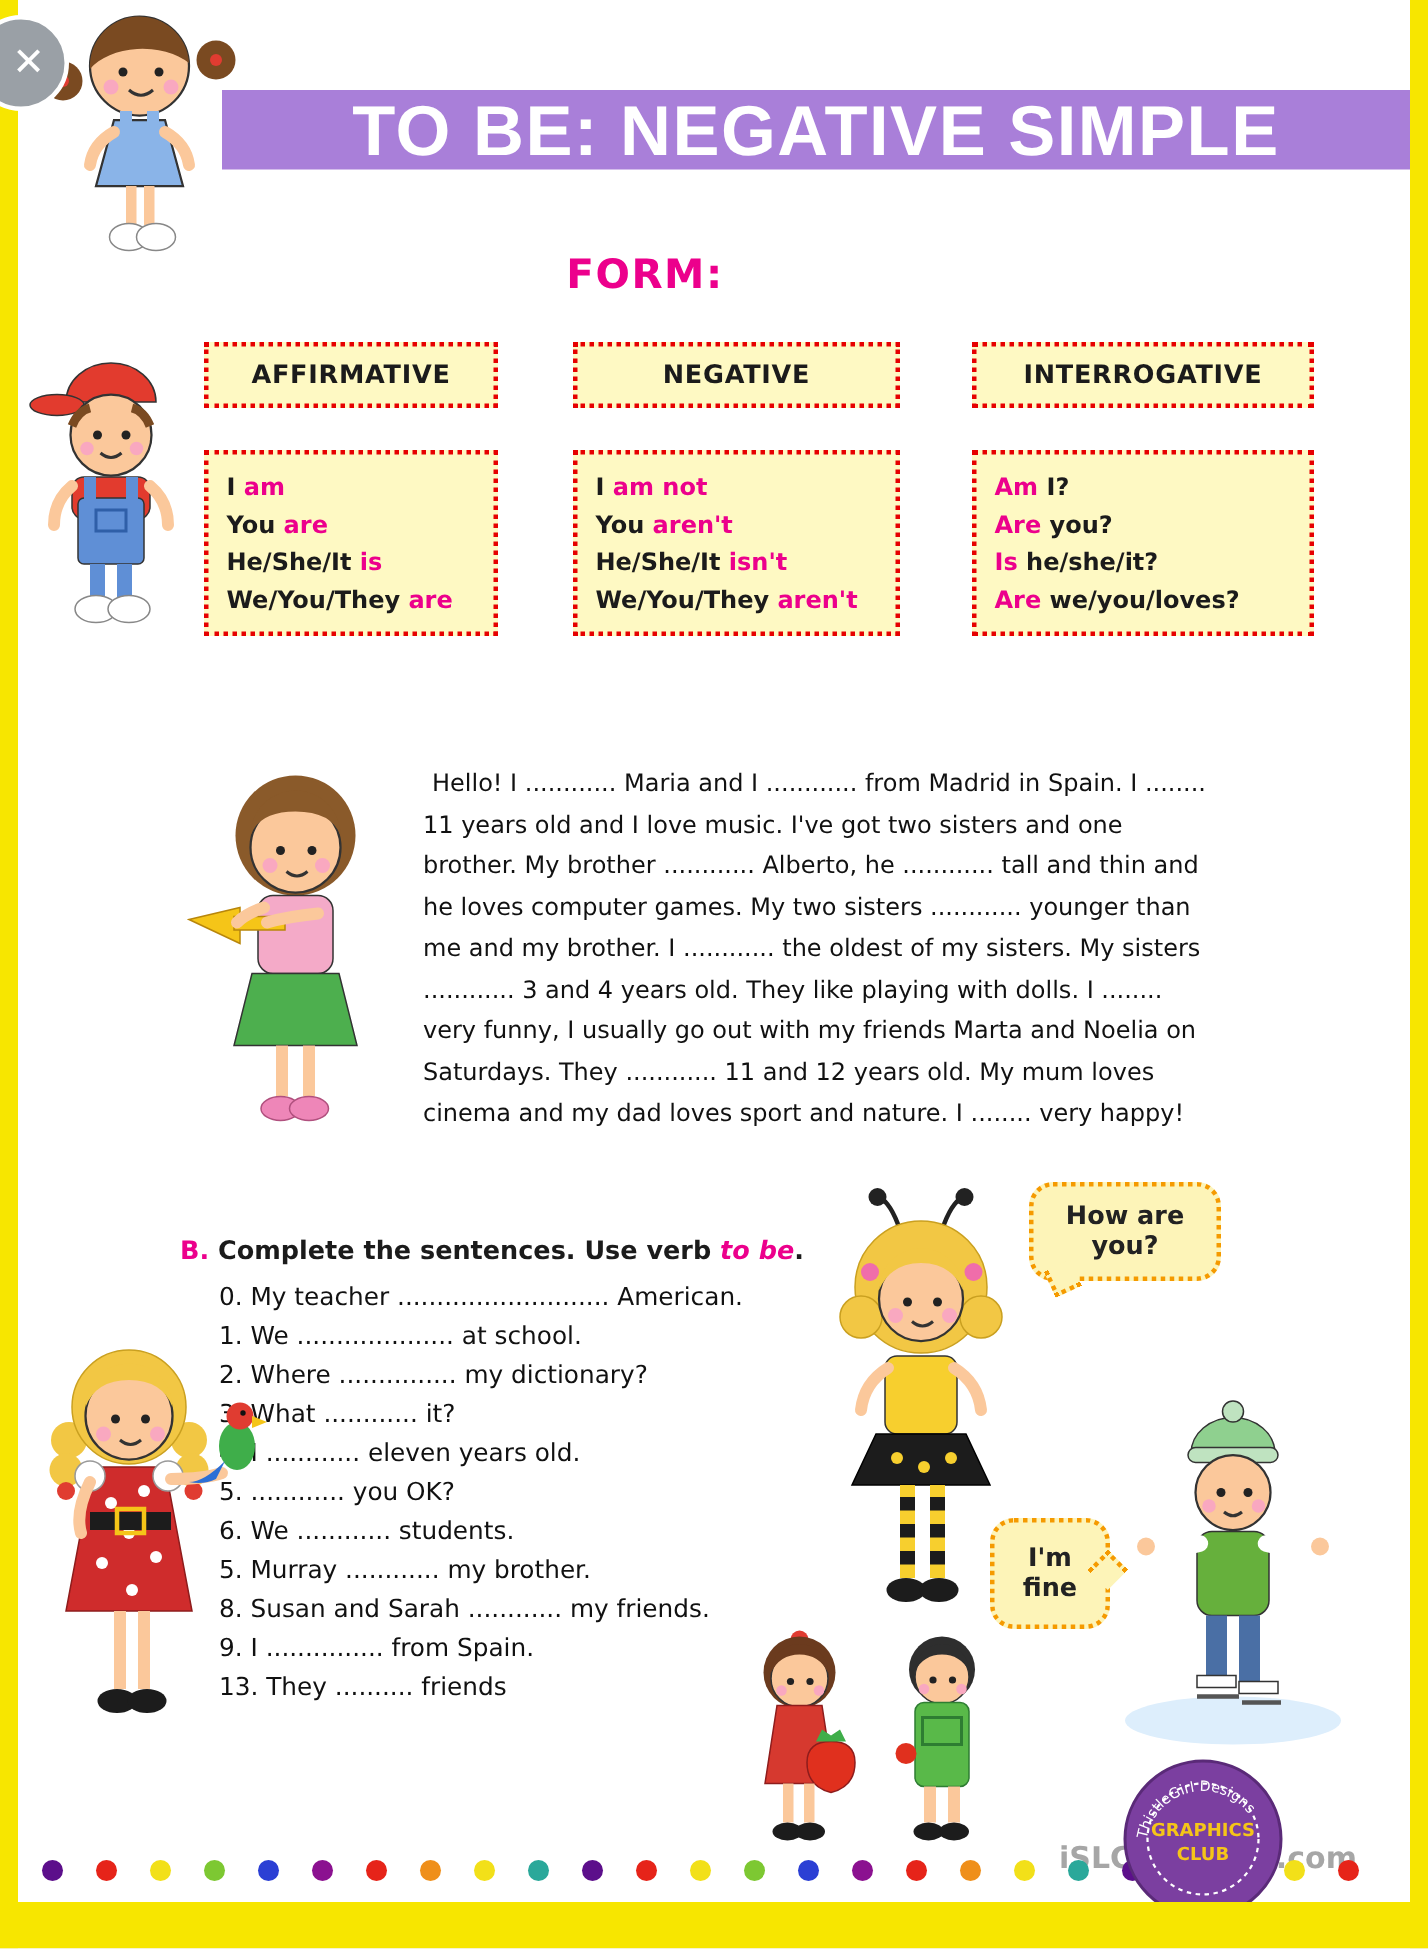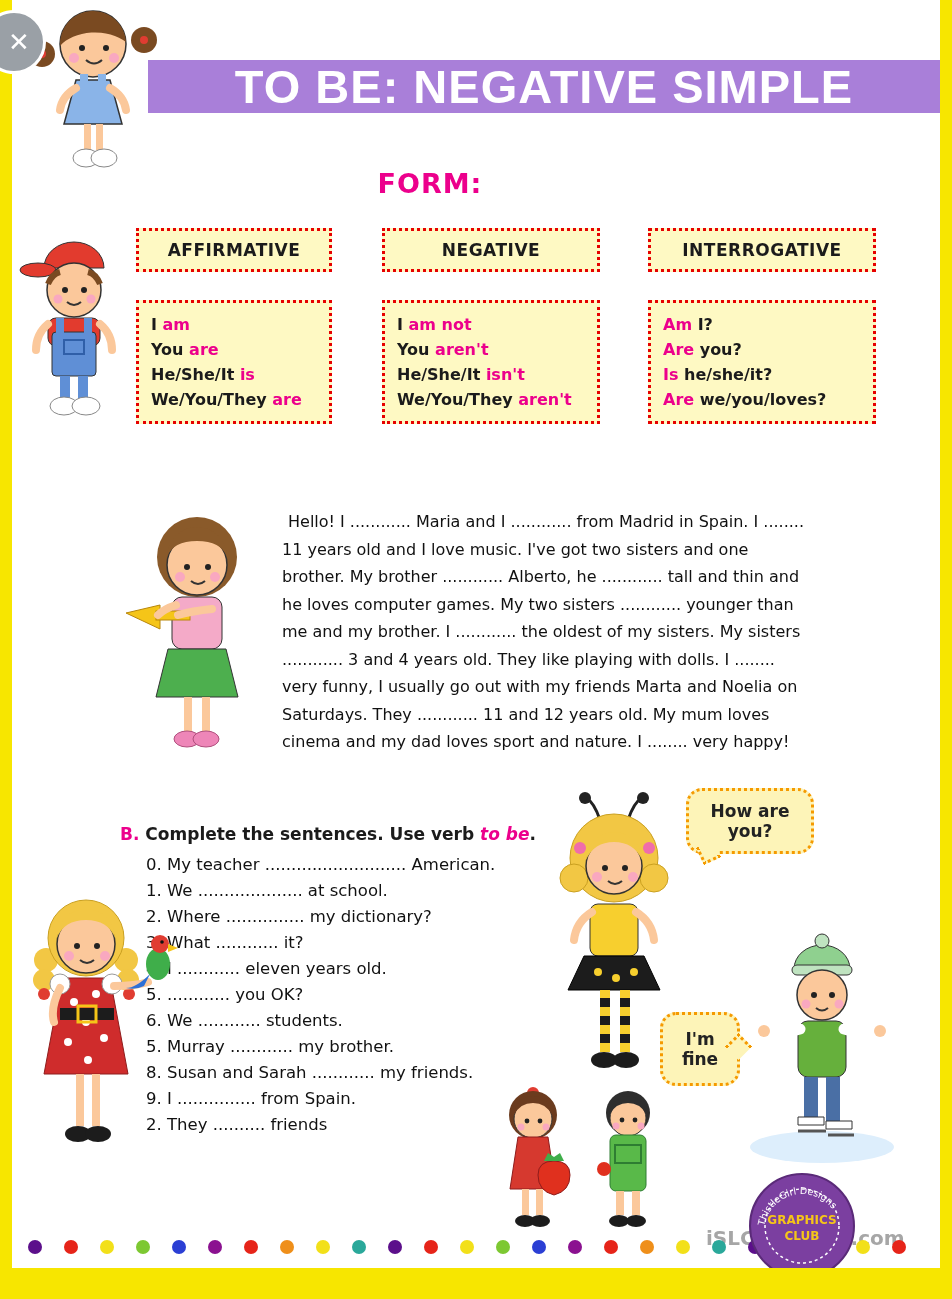--- a/index.html
+++ b/index.html
@@ -189,21 +189,21 @@
     <div>0. My teacher ........................... American.</div>
     <div>1. We .................... at school.</div>
     <div>2. Where ............... my dictionary?</div>
     <div>3. What ............ it?</div>
     <div>4. I ............ eleven years old.</div>
     <div>5. ............ you OK?</div>
     <div>6. We ............ students.</div>
     <div>5. Murray ............ my brother.</div>
     <div>8. Susan and Sarah ............ my friends.</div>
     <div>9. I ............... from Spain.</div>
-    <div>2. They .......... friends</div>
+    <div>13. They .......... friends</div>
   </div>
 
   <div class="char" style="left:528px;top:792px;">
     <svg viewBox="0 0 175 310" width="175" height="310">
       <path d="M72,28 q-6,-18 -14,-22" stroke="#222" stroke-width="3" fill="none"></path>
       <path d="M100,28 q6,-18 14,-22" stroke="#222" stroke-width="3" fill="none"></path>
       <circle cx="57" cy="6" r="6" fill="#222"></circle>
         <circle cx="115" cy="6" r="6" fill="#222"></circle>
       <circle cx="86" cy="66" r="44" fill="#f2c744" stroke="#caa020"></circle>
       <circle cx="46" cy="86" r="14" fill="#f2c744" stroke="#caa020"></circle>

